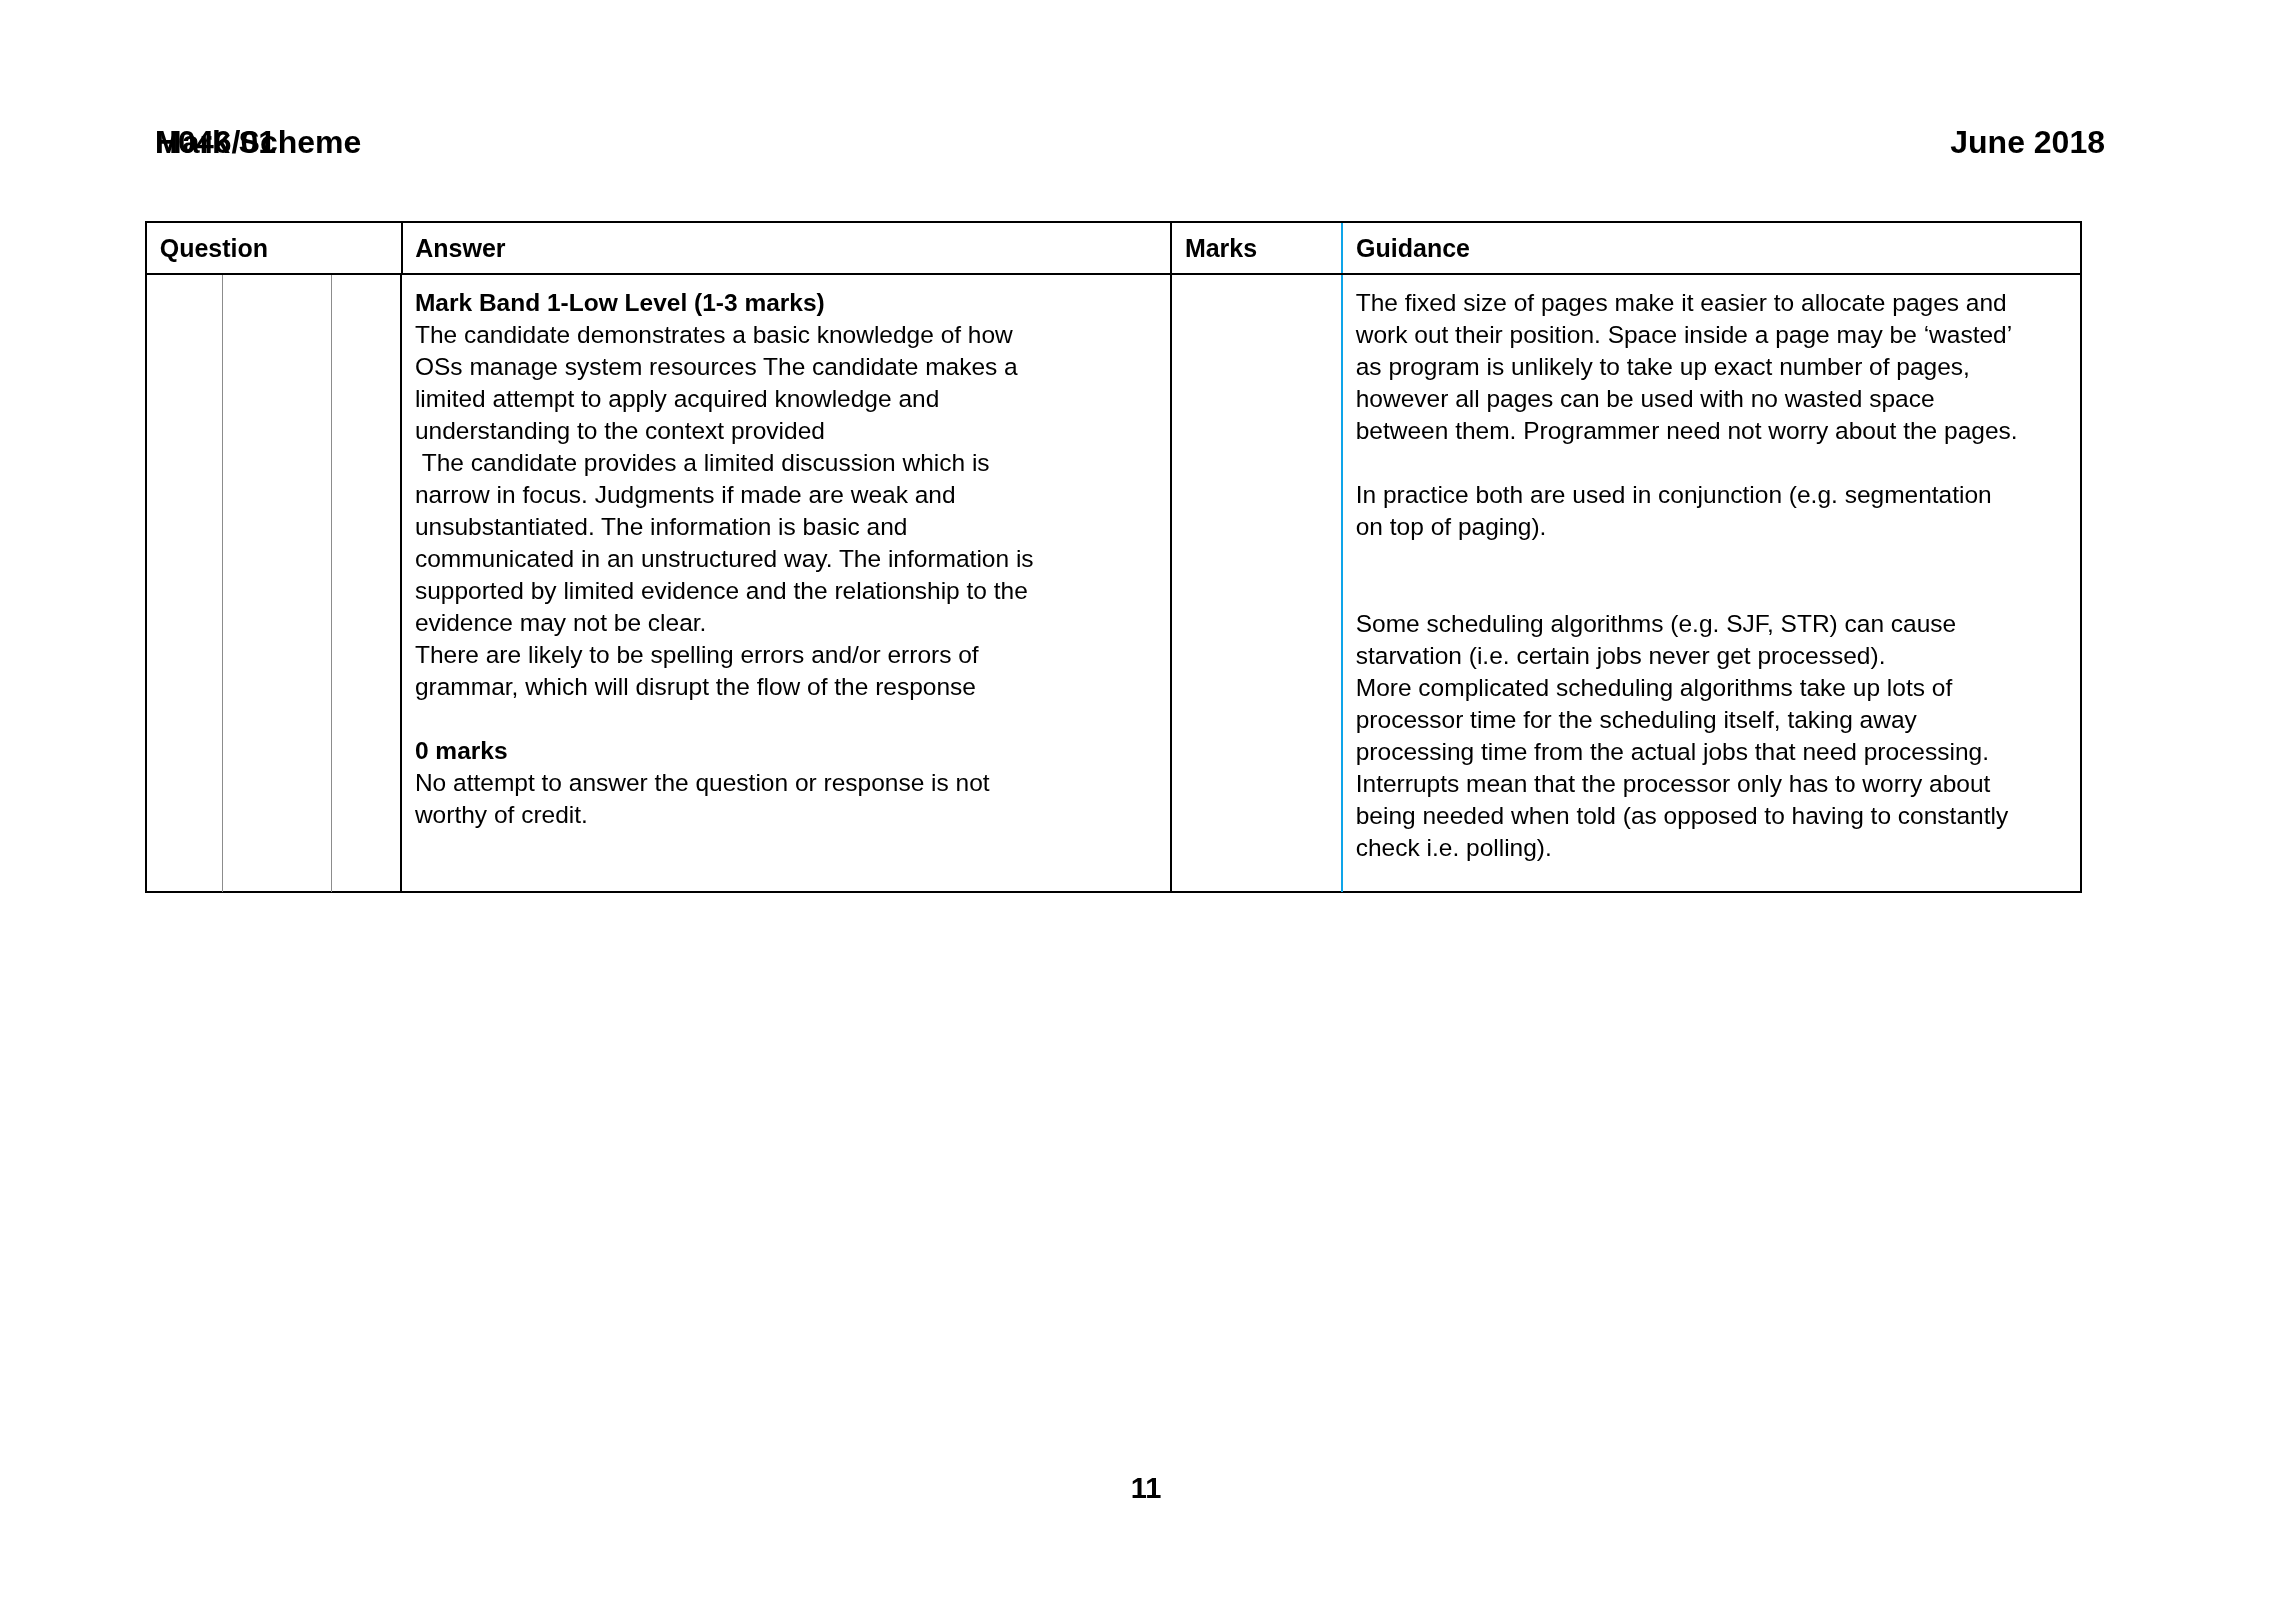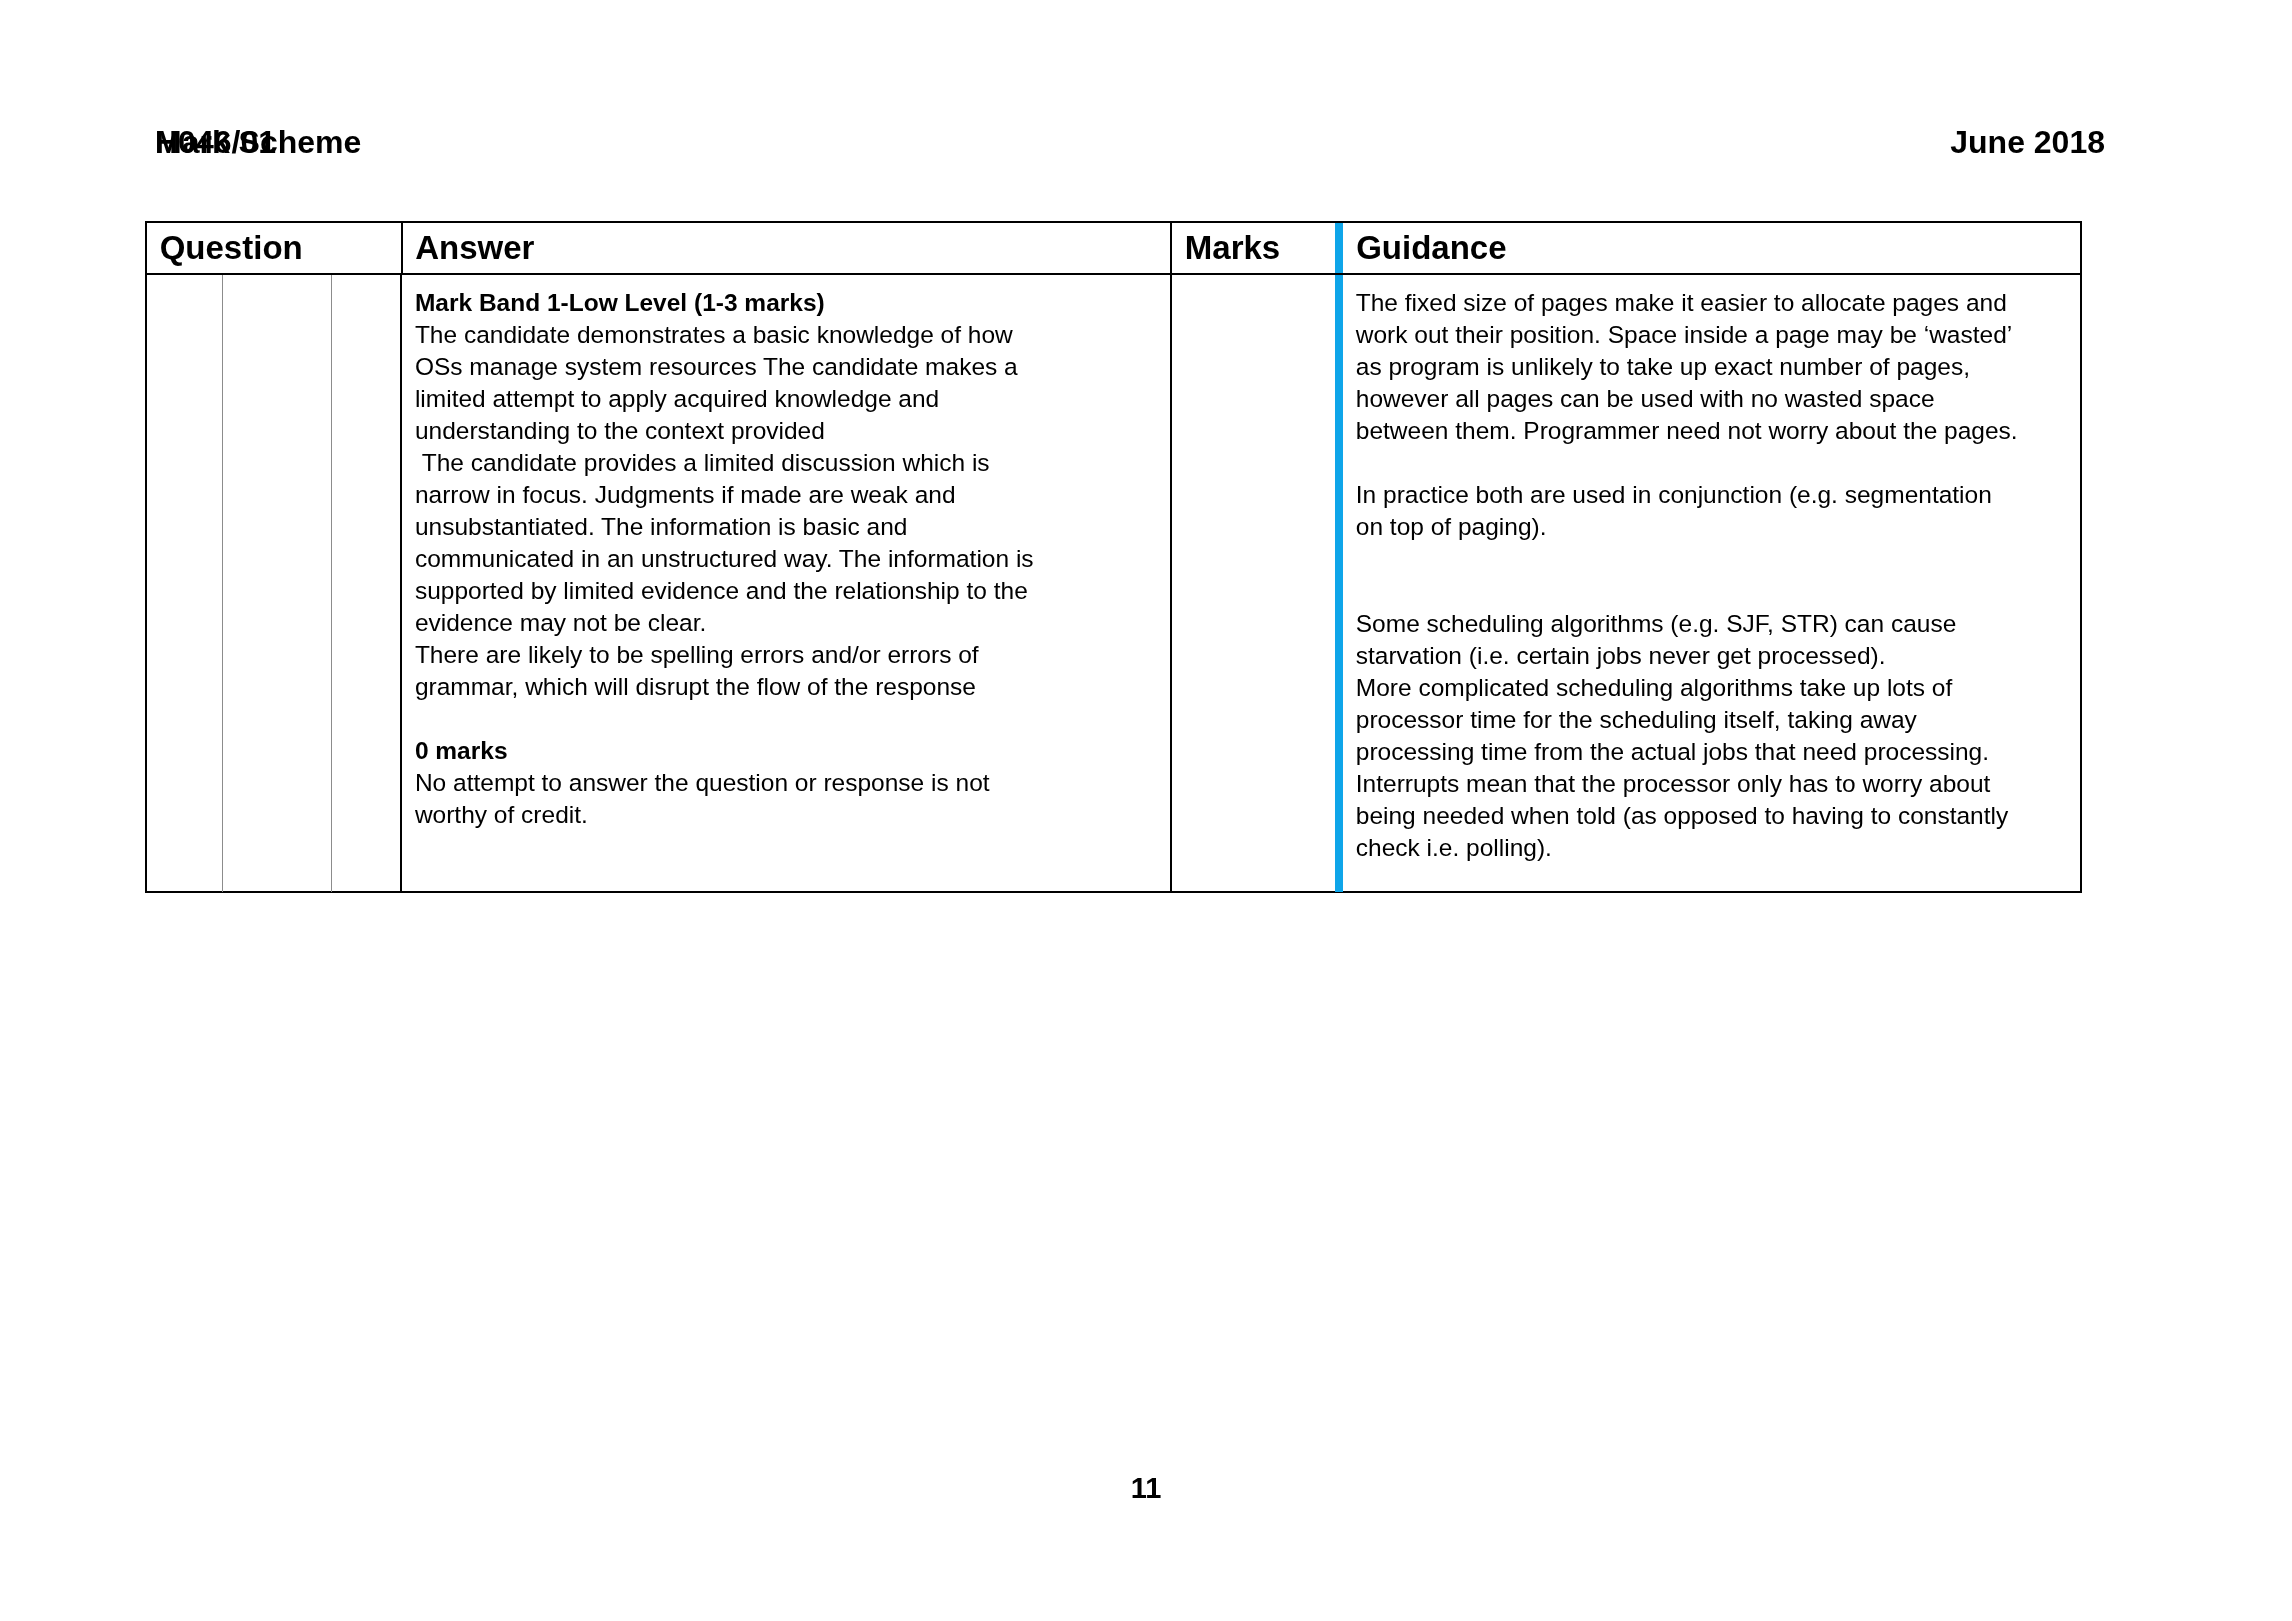--- a/index.html
+++ b/index.html
@@ -50,27 +50,27 @@
     height: 617px;
   }
   .cell {
     box-sizing: border-box;
     overflow: hidden;
   }
   .th {
     display: flex;
     align-items: center;
     padding-left: 12.7px;
-    font-size: 33px;
+    font-size: 25px;
     font-weight: bold;
   }
   
   .col-question { width: 263px; border-right: 2px solid #000000; }
   .col-answer   { width: 793px; border-right: 2px solid #000000; }
-  .col-marks    { width: 176px; border-right: 8px solid #0ea5e9; }
+  .col-marks    { width: 176px; border-right: 2px solid #0ea5e9; }
   .col-guidance { width: 759px; }
 
   .col-q1 { width: 78px;  border-right: 1px solid #8c8c8c; }
   .col-q2 { width: 113px; border-right: 1px solid #8c8c8c; }
   .col-q3 { width: 72px;  border-right: 2px solid #000000; }
 
   .body-text {
     padding: 11.8px 12.7px 0 12.7px;
     font-size: 24.5px;
     line-height: 32px;

